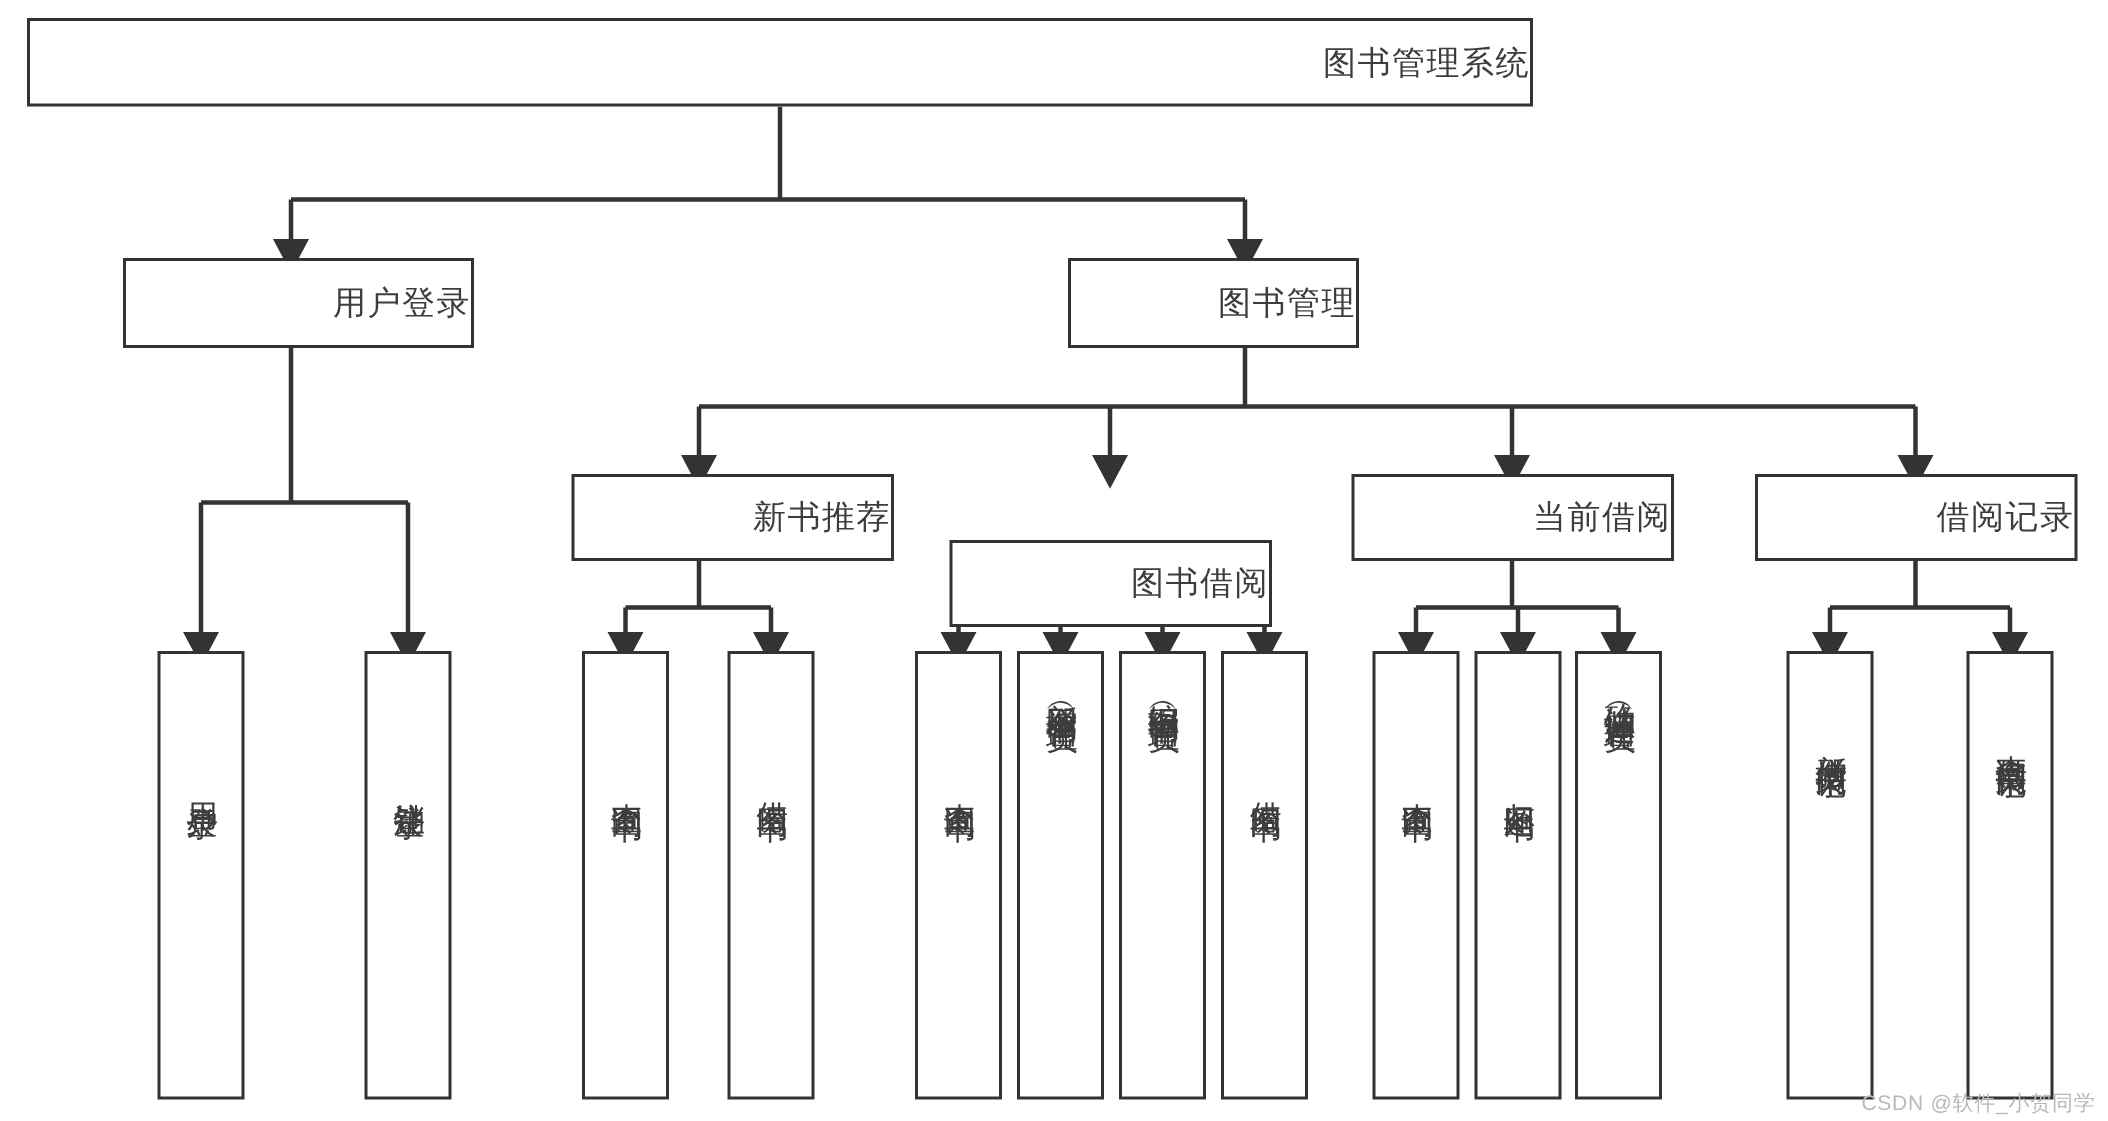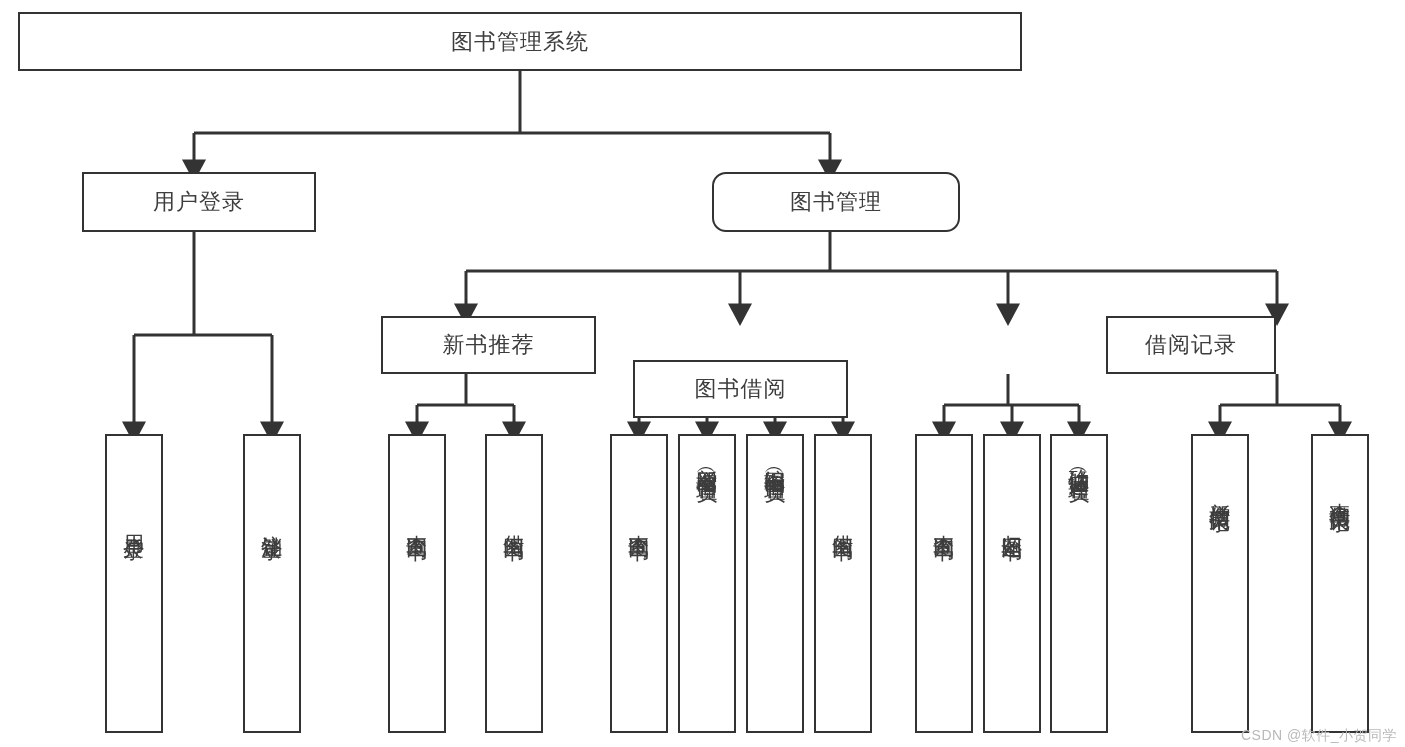--- a/index.html
+++ b/index.html
@@ -16,21 +16,21 @@
     pointer-events:none;
   }
 
   .node{
     position:absolute;
     box-sizing:border-box;
     background:#ffffff;
     border:2px solid #333333;
     display:flex;
     align-items:center;
-    justify-content:center;
+    justify-content:flex-end;
     color:#3c3c3c;
   }
   .node .label{
     font-size:21px;
     line-height:1.15;
     letter-spacing:1px;
     color:#3d3d3d;
     white-space:nowrap;
   }
 
@@ -121,34 +121,37 @@
   </svg>
 
   <div class="node horiz" style="left:18px;top:12px;width:1004px;height:59px;">
     <span class="label">图书管理系统</span>
   </div>
 
   <div class="node horiz" style="left:82px;top:172px;width:234px;height:60px;">
     <span class="label">用户登录</span>
   </div>
 
-  <div class="node horiz" style="left:712px;top:172px;width:248px;height:60px;border-radius:14px;">
+  <div class="node horiz" style="left:712px;top:172px;width:194px;height:60px;">
     <span class="label">图书管理</span>
   </div>
 
   <div class="node horiz" style="left:362px;top:316px;width:215px;height:58px;margin-left:19px;">
     <span class="label">新书推荐</span>
   </div>
 
   <div class="node horiz" style="left:633px;top:316px;width:215px;height:58px;margin-top:44px;">
     <span class="label">图书借阅</span>
   </div>
 
-
-  <div class="node horiz" style="left:1106px;top:316px;width:170px;height:58px;">
+  <div class="node horiz" style="left:901px;top:316px;width:215px;height:58px;">
+    <span class="label">当前借阅</span>
+  </div>
+
+  <div class="node horiz" style="left:1170px;top:316px;width:215px;height:58px;">
     <span class="label">借阅记录</span>
   </div>
 
   <div class="node vert mid" style="left:105px;top:434px;width:58px;height:299px;">
     <span class="label">用户登录</span>
   </div>
 
   <div class="node vert mid" style="left:243px;top:434px;width:58px;height:299px;">
     <span class="label">注销登录</span>
   </div>

